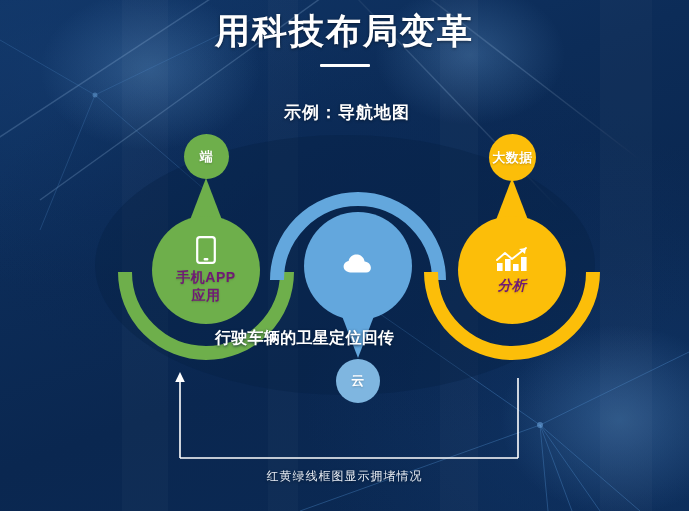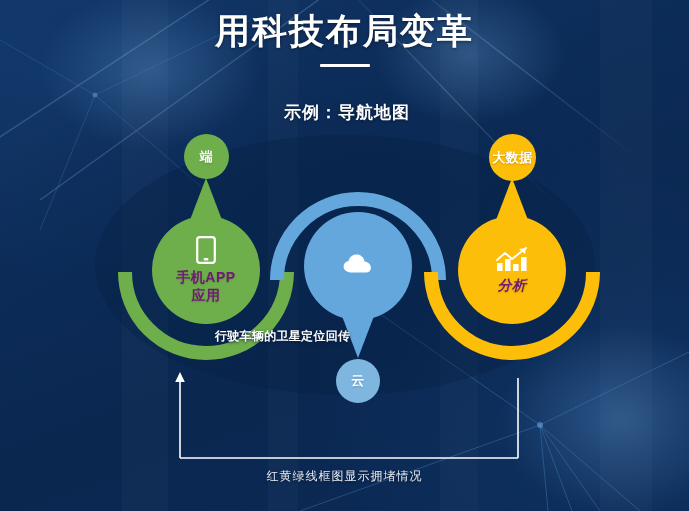--- a/index.html
+++ b/index.html
@@ -140,21 +140,21 @@
     text-shadow: 0 1px 2px rgba(0,0,0,0.2);
   }
   .badge-green  { background: #6eaf4b; }
   .badge-yellow { background: #fcbe09; }
   .badge-blue   { background: #7fb6e0; }
 
   
   .flow-caption {
     position: absolute;
     color: #ffffff;
-    font-size: 12px;
+    font-size: 16px;
     font-weight: bold;
     letter-spacing: 0.3px;
     white-space: nowrap;
     text-shadow: 0 1px 3px rgba(5,25,52,0.9);
   }
   .bottom-caption {
     position: absolute;
     left: 0;
     width: 689px;
     text-align: center;

